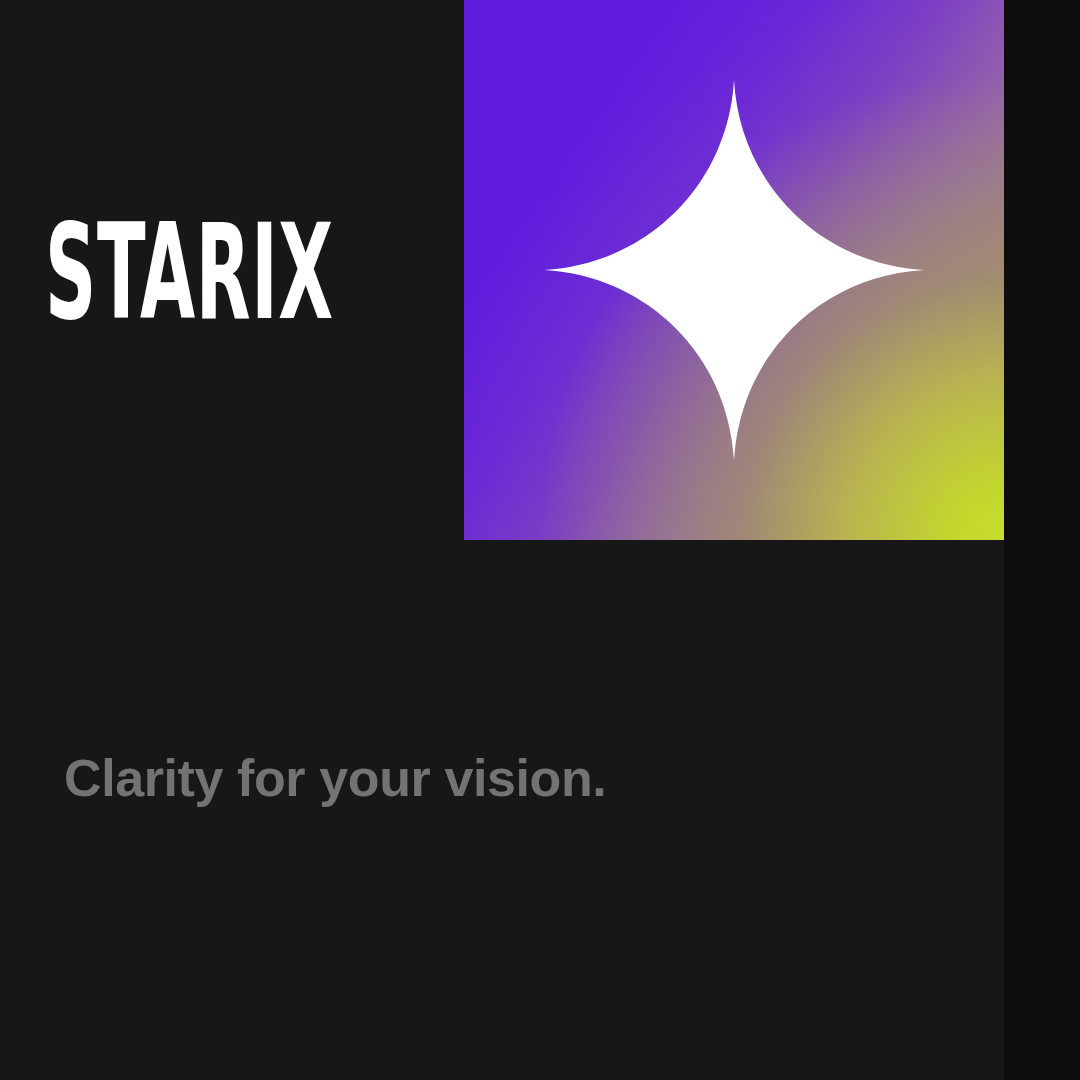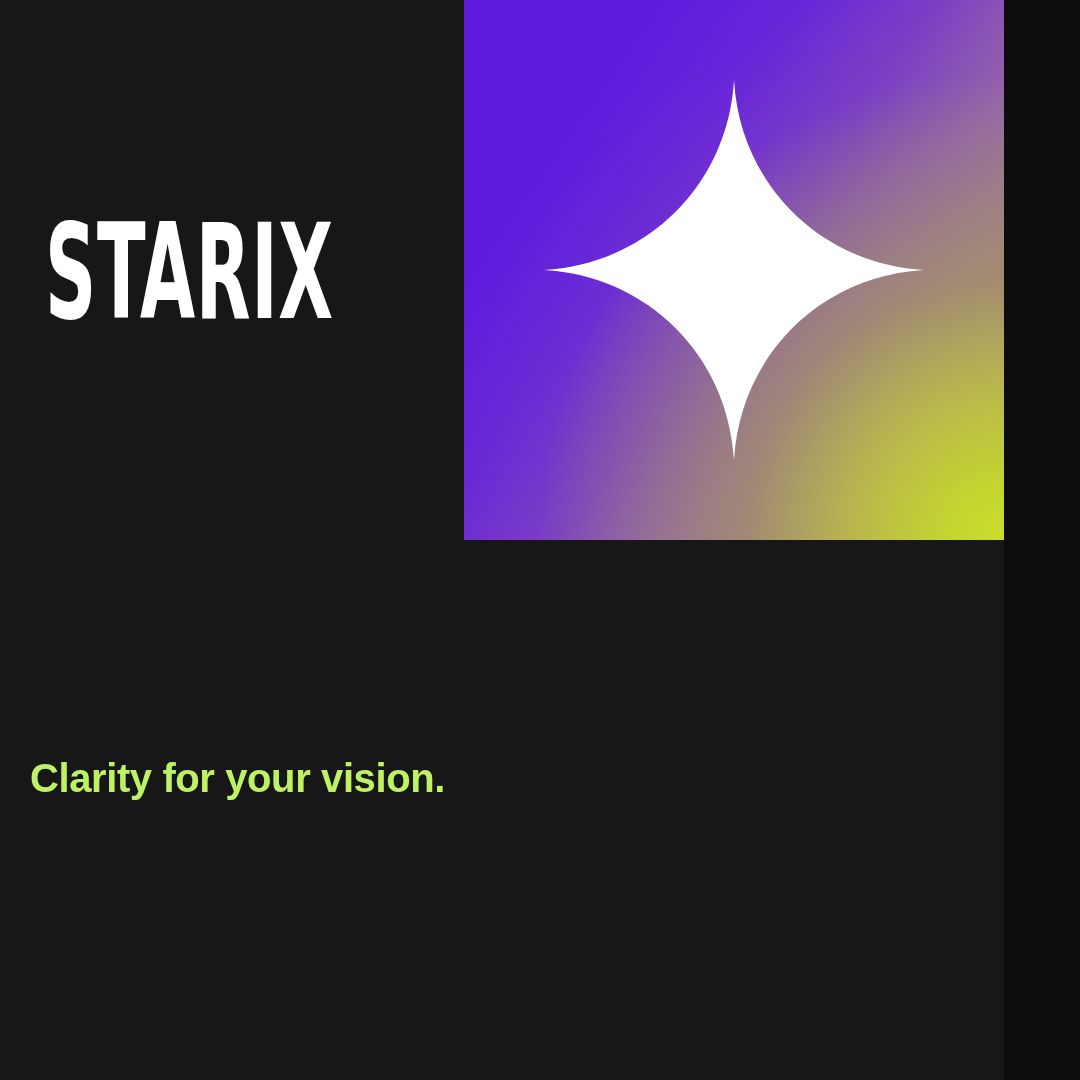--- a/index.html
+++ b/index.html
@@ -77,25 +77,25 @@
     letter-spacing: 1px;
     transform: scaleX(0.60);
     transform-origin: left top;
     white-space: nowrap;
     user-select: none;
   }
 
   
   .headline {
     position: absolute;
-    left: 30px;
+    left: 64px;
     top: 736px;
     width: 900px;
-    color: #bef264;
-    font-size: 40px;
+    color: #737373;
+    font-size: 52px;
     font-weight: 700;
     line-height: 85px;
     letter-spacing: -0.4px;
     white-space: nowrap;
   }
   .headline .line { display: block; }
 </style>
 </head>
 <body>
 

